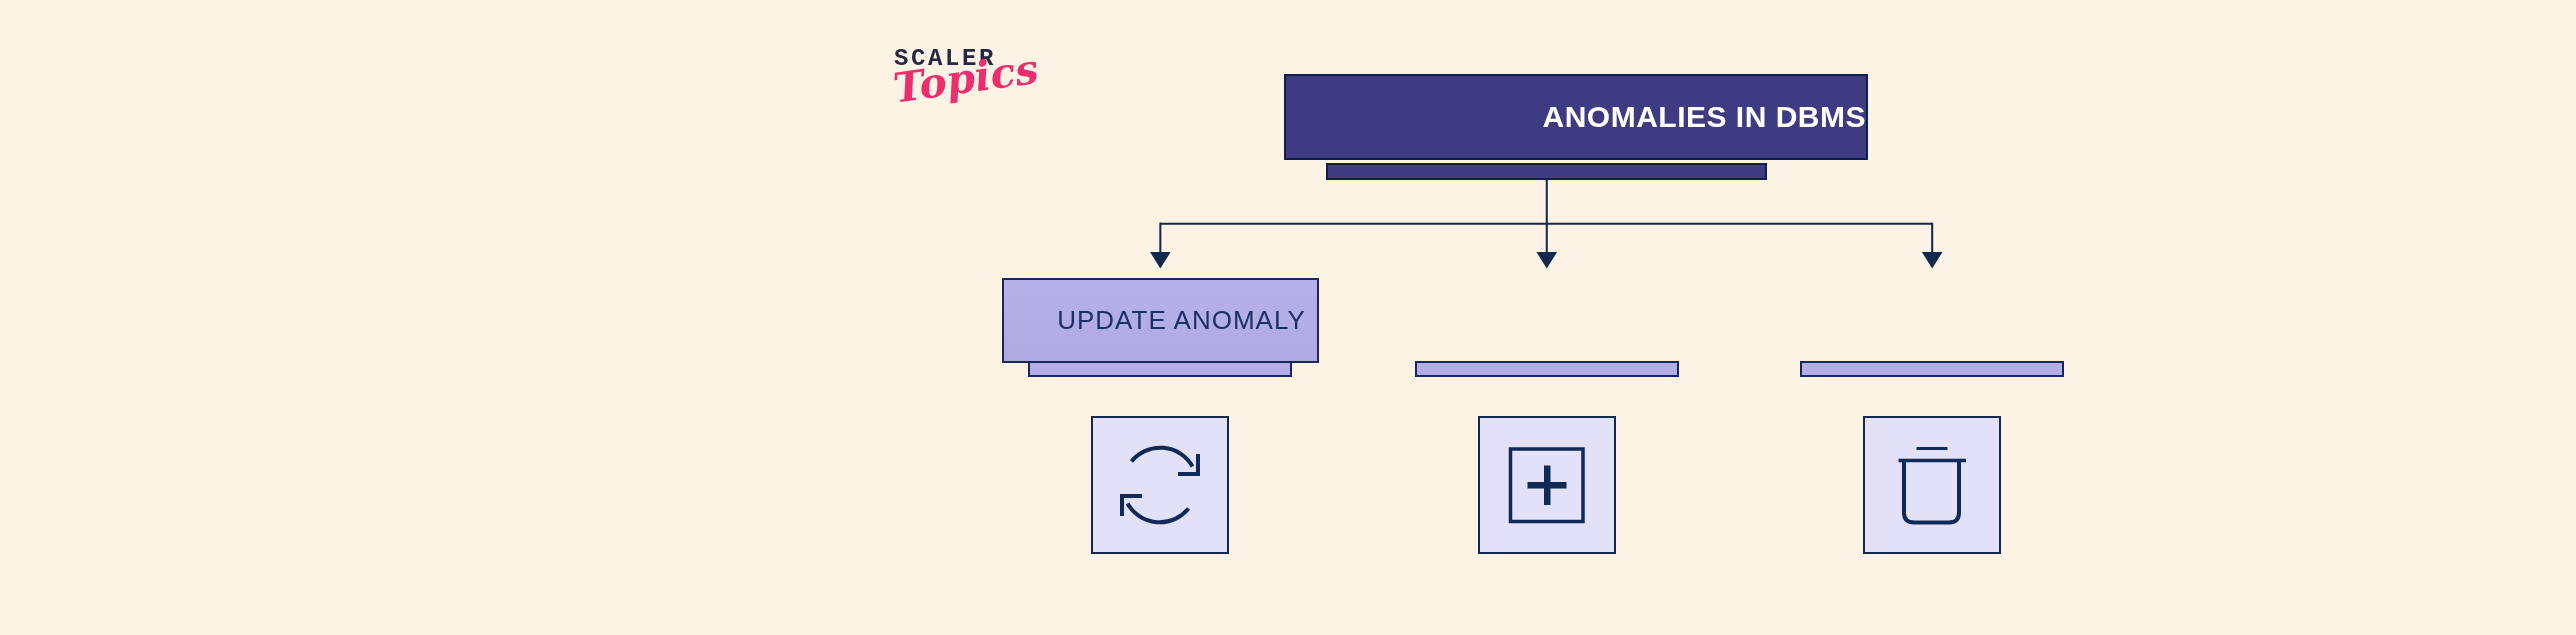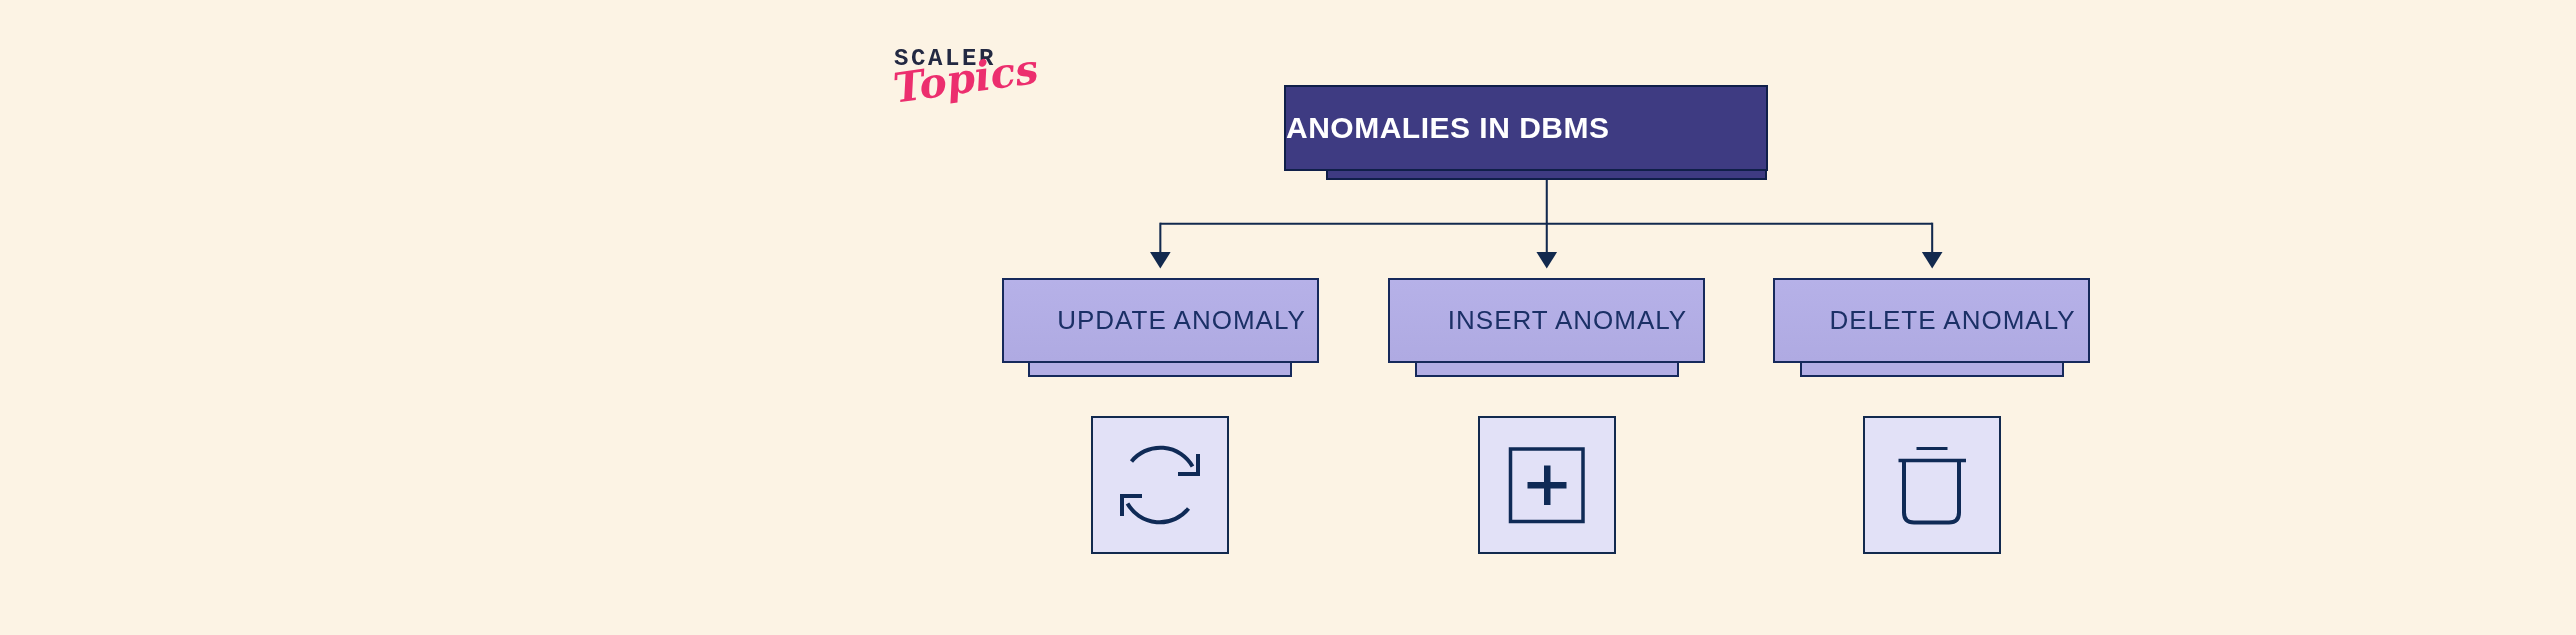--- a/index.html
+++ b/index.html
@@ -20,24 +20,24 @@
     font-family:"DejaVu Serif", serif;
     font-style:italic;font-weight:bold;
     font-size:41px;line-height:1;
     color:#EC2E6E;
     transform:rotate(-8deg);
     transform-origin:left top;
     margin:-2.1px 0 0 -3.1px;
   }
   
   .root-box{
-    position:absolute;left:1284px;top:85px;width:484px;height:86px;
+    position:absolute;left:1284px;top:74px;width:584px;height:86px;
     background:#3E3B82;border:2.1px solid #101F49;
     box-sizing:border-box;
-    display:flex;align-items:center;justify-content:flex-start;
+    display:flex;align-items:center;justify-content:flex-end;
     z-index:3;
   }
   .root-box .lbl{
     color:#FFFFFF;font-weight:bold;font-size:30px;letter-spacing:0.5px;
   }
   .root-pedestal{
     position:absolute;left:1326px;top:163px;width:441px;height:17px;
     background:#3E3B82;border:2.1px solid #101F49;box-sizing:border-box;
     z-index:2;
   }
@@ -98,28 +98,22 @@
   <div class="root-box">
     <span class="lbl">ANOMALIES IN DBMS</span>
   </div>
 
   <div class="child-pedestal" style="left:1028px;"></div>
   <div class="child-box" style="left:1002px;">
     <span class="lbl">UPDATE ANOMALY</span>
   </div>
 
   <div class="child-pedestal" style="left:1415px;"></div>
-  <div class="child-box" style="left:1388px;">
-    <span class="lbl">INSERT ANOMALY</span>
-  </div>
 
   <div class="child-pedestal" style="left:1800px;"></div>
-  <div class="child-box" style="left:1773px;">
-    <span class="lbl">DELETE ANOMALY</span>
-  </div>
 
   <div class="icon-tile" style="left:1091px;">
     <svg width="134" height="134" viewBox="0 0 268 268">
       <g stroke="#0F2A56" stroke-width="8" fill="none" stroke-linecap="butt">
         <path d="M 77 87 A 74 74 0 0 1 199 97"></path>
         <path d="M 210 72 L 210 112 L 170 112"></path>
         <path d="M 191 181 A 74 74 0 0 1 69 171"></path>
         <path d="M 58 196 L 58 156 L 98 156"></path>
       </g>
     </svg>

